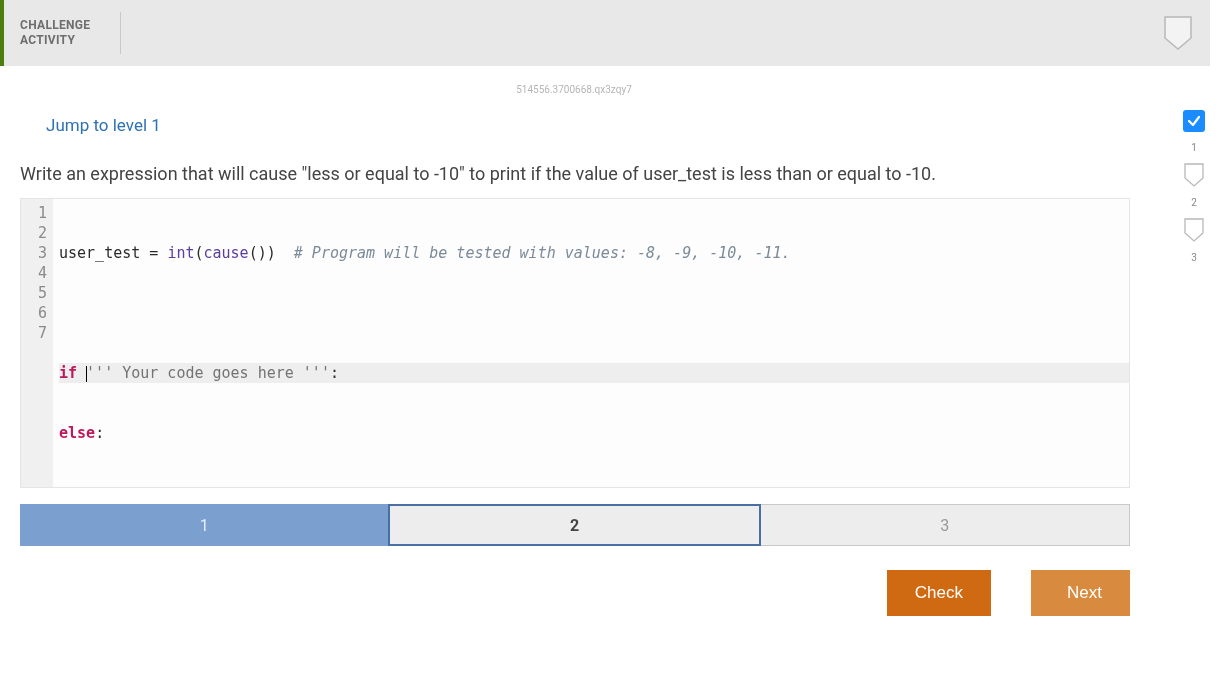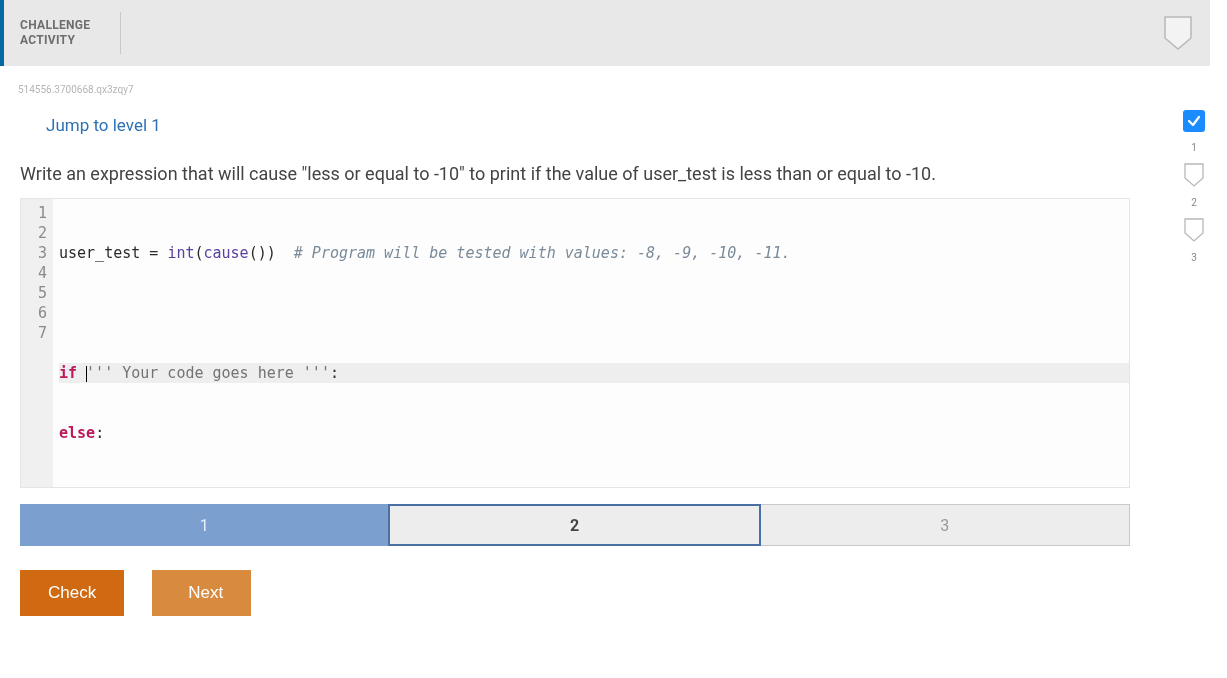--- a/index.html
+++ b/index.html
@@ -6,21 +6,21 @@
   body {
     font-family: -apple-system, "Segoe UI", Roboto, Arial, sans-serif;
     background: #fff;
     color: #333;
     width: 1227px;
     height: 678px;
     position: relative;
   }
   .header {
     background: #e8e8e8;
-    border-left: 4px solid #0369a1;
+    border-left: 4px solid #4d7c0f;
     display: flex;
     align-items: center;
     height: 66px;
     padding: 0 18px 0 16px;
     width: 1210px;
   }
   .header-label {
     font-size: 12px;
     font-weight: 700;
     color: #6e6e6e;
@@ -46,20 +46,21 @@
   .shield-svg { display:block; }
   .content {
     padding: 18px 20px 18px 20px;
     width: 1150px;
   }
   .tiny-id {
     font-size: 10px;
     color: #b5b5b5;
     margin-bottom: 20px;
     margin-left: -2px;
+    text-align: center;
   }
   .jump-link {
     color: #2e72b5;
     font-size: 17px;
     margin-left: 26px;
     display: inline-block;
     margin-bottom: 28px;
     cursor: pointer;
     text-align: center;
   }
@@ -136,21 +137,21 @@
     border: 2px solid #4a6fa5;
     position:relative;
     z-index:1;
   }
   .step-future {
     background: #ededed;
     color: #999;
     border-left:none;
   }
   
-  .btnrow { margin-top: 24px; display:flex; gap: 28px; }
+  .btnrow { margin-top: 24px; display:flex; gap: 40px; justify-content: flex-end; }
   .btn {
     background: #d06a12;
     color: #fff;
     border:none;
     height: 46px;
     padding: 0 28px;
     font-size: 17px;
     cursor:pointer;
   }
   .btn-next { background: #d88b3f; padding-left: 36px; }

